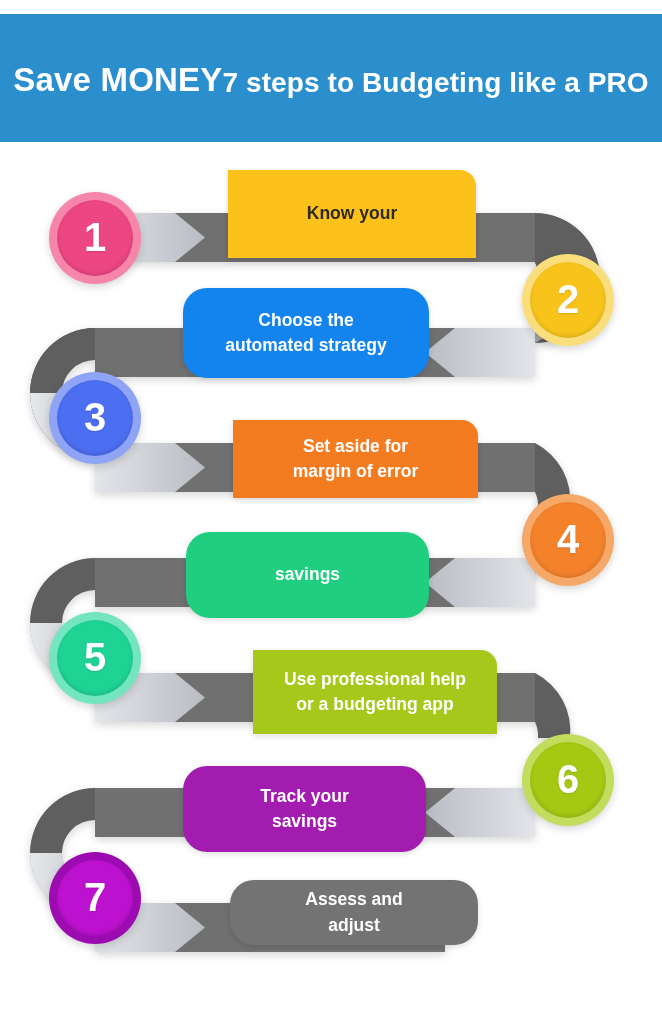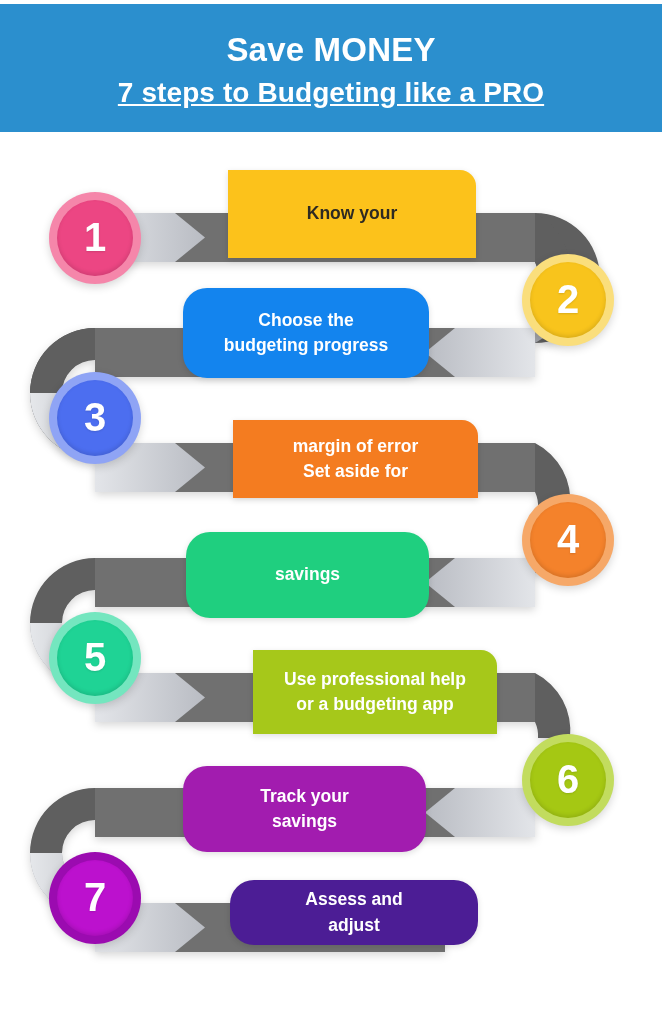--- a/index.html
+++ b/index.html
@@ -15,26 +15,26 @@
     position: relative;
     width: 662px;
     height: 1024px;
     background: #ffffff;
     overflow: hidden;
   }
 
   
   #header {
     position: absolute;
-    left: 0; top: 4px;
+    left: 0; top: 14px;
     width: 662px;
     height: 128px;
     background: #2b8fce;
     display: flex;
-    flex-direction: column;
+    flex-direction: row;
     align-items: center;
     justify-content: center;
     box-sizing: border-box;
     padding-top: 4px;
   }
   #header .title {
     color: #ffffff;
     font-size: 33px;
     font-weight: bold;
     letter-spacing: 0.2px;
@@ -42,21 +42,20 @@
     text-align: center;
   }
   #header .subtitle {
     color: #ffffff;
     font-size: 28px;
     font-weight: bold;
     letter-spacing: 0.1px;
     line-height: 1.25;
     text-align: center;
     margin-top: 4px;
-    text-decoration: underline;
   }
 
   
   #flow {
     position: absolute;
     left: 0; top: 128px;
     width: 662px;
     height: 896px;
   }
   #ribbon-svg {
@@ -223,33 +222,33 @@
     </div>
 
     <div class="step-circle" style="left:522px; top:126px; background:#fade7c;">
       <div class="inner" style="background:#f8c41c;">
         <span class="num">2</span>
       </div>
     </div>
     <div class="step-box corner-tl" style="left:183px; top:160px; width:246px; height:90px; background:#1384ee;">
       <div>
         <div>Choose the</div>
-        <div>budgeting progress</div>
+        <div>automated strategy</div>
       </div>
     </div>
 
     <div class="step-circle" style="left:49px; top:244px; background:#8fa4f5;">
       <div class="inner" style="background:#4c6ef0;">
         <span class="num">3</span>
       </div>
     </div>
     <div class="step-box corner-tr" style="left:233px; top:292px; width:245px; height:78px; background:#f47c20;">
       <div>
+        <div>Set aside for</div>
         <div>margin of error</div>
-        <div>Set aside for</div>
       </div>
     </div>
 
     <div class="step-circle" style="left:522px; top:366px; background:#f6a868;">
       <div class="inner" style="background:#f4822b;">
         <span class="num">4</span>
       </div>
     </div>
     <div class="step-box corner-tl" style="left:186px; top:404px; width:243px; height:86px; background:#1fcf7f;">
       <div>
@@ -279,21 +278,21 @@
         <div>Track your</div>
         <div>savings</div>
       </div>
     </div>
 
     <div class="step-circle" style="left:49px; top:724px; background:#9b0bb0;">
       <div class="inner" style="background:#bc11ce;">
         <span class="num">7</span>
       </div>
     </div>
-    <div class="step-box corner-tl" style="left:230px; top:752px; width:248px; height:65px; background:#4c1d95;">
+    <div class="step-box corner-tl" style="left:230px; top:752px; width:248px; height:65px; background:#737373;">
       <div>
         <div>Assess and</div>
         <div>adjust</div>
       </div>
     </div>
 
   </div>
 </div>
 
 </body></html>

